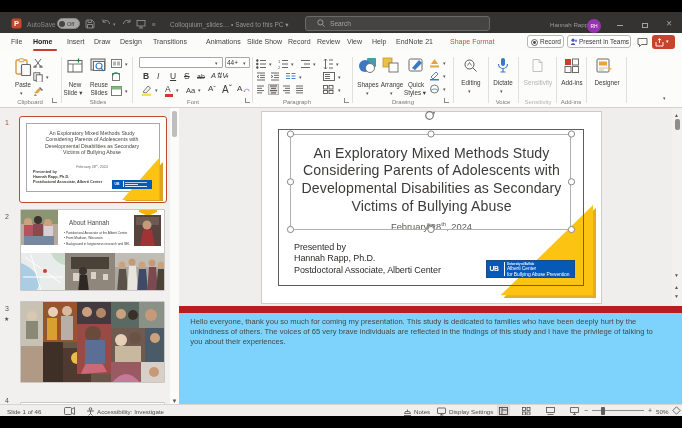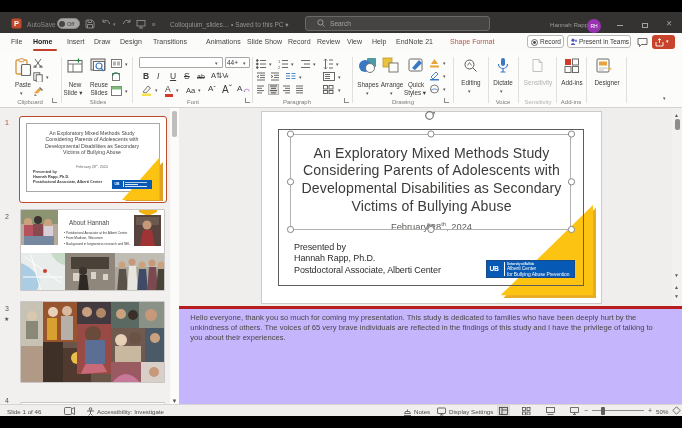--- a/index.html
+++ b/index.html
@@ -16,21 +16,21 @@
   .gdiv { position:absolute; top:4px; bottom:4px; width:1px; background:#e2e0de; }
   .glabel { position:absolute; top:45.5px; font-size:6px; color:#7c7a78; text-align:center; white-space:nowrap; }
   .btnlabel { position:absolute; font-size:6.3px; color:#3c3a38; white-space:nowrap; text-align:center; }
   .chev { position:absolute; font-size:5px; color:#5a5856; }
   .launcher { position:absolute; top:45px; width:5px; height:5px; border-left:1px solid #8a8886; border-bottom:1px solid #8a8886; }
   
   #main { position:absolute; left:0; top:108px; width:682px; height:295.5px; background:#efeeec; }
   #panel { position:absolute; left:0; top:0; width:170px; height:295.5px; background:#f1f0ee; }
   #panel-sb { position:absolute; left:170px; top:0; width:9px; height:295.5px; background:#fbfbfa; }
   #canvas-sb { position:absolute; left:672px; top:0; width:10px; height:197.5px; background:#f2f1ef; }
-  #notes { position:absolute; left:179px; top:197.5px; width:503px; height:98px; background:#c4b5fd; border-top:3px solid #b91c1c; }
+  #notes { position:absolute; left:179px; top:197.5px; width:503px; height:98px; background:#7dd3fc; border-top:7px solid #b91c1c; }
   
   #slide { position:absolute; left:260.5px; top:3px; width:341px; height:193px; background:#fff; border:1px solid #cccbc9; }
   
   #status { position:absolute; left:0; top:403.5px; width:682px; height:12px; background:#f0efed; border-top:1px solid #d7d5d3; font-size:6.2px; color:#4e4c4a; }
   #botblack { position:absolute; left:0; top:415.5px; width:682px; height:12.5px; background:#000; }
   .thumbnum { position:absolute; left:5px; font-size:7px; color:#555; }
   .thumb { position:absolute; left:20px; width:145px; background:#fff; border:1px solid #c9c8c6; border-radius:1px; overflow:hidden; }
 </style>
 </head>
 <body>
@@ -198,21 +198,21 @@
   <span class="abs" style="left:139px;top:4px;width:84px;height:11px;background:#fff;border:1px solid #aaa8a6;border-radius:1px;"></span>
   <span class="chev" style="left:215px;top:6.5px;">▾</span>
   <span class="abs" style="left:225px;top:4px;width:25px;height:11px;background:#fff;border:1px solid #aaa8a6;border-radius:1px;"></span>
   <span class="abs" style="left:227px;top:6px;font-size:6.5px;color:#333;">44+</span>
   <span class="chev" style="left:243px;top:6.5px;">▾</span>
   <span class="abs" style="left:143px;top:18px;font-size:8.5px;font-weight:bold;color:#3c3a38;">B</span>
   <span class="abs" style="left:157px;top:18px;font-size:8.5px;font-style:italic;color:#3c3a38;">I</span>
   <span class="abs" style="left:170px;top:18px;font-size:8.5px;text-decoration:underline;color:#3c3a38;">U</span>
   <span class="abs" style="left:184px;top:18px;font-size:8.5px;text-decoration:line-through;color:#3c3a38;">S</span>
   <span class="abs" style="left:197px;top:20px;font-size:7px;text-decoration:line-through;color:#3c3a38;">ab</span>
-  <span class="abs" style="left:211px;top:18px;font-size:7.5px;color:#3c3a38;">A⇅V</span>
+  <span class="abs" style="left:211px;top:18px;font-size:7.5px;color:#3c3a38;font-style:italic;">A⇅V</span>
   <span class="chev" style="left:226px;top:20px;">▾</span>
   <svg class="abs" style="left:141px;top:31px" width="12" height="12" viewBox="0 0 12 12">
       <path d="M2 8 L7 2 L9.5 4 L5 9 Z" fill="#f7f6f5" stroke="#6d6b69" stroke-width="0.9"></path>
       <rect x="1" y="9.5" width="9" height="2.5" fill="#f7e14a"></rect>
     </svg>
   <span class="chev" style="left:155px;top:34px;">▾</span>
   <span class="abs" style="left:165px;top:31px;font-size:8.5px;color:#3c3a38;">A</span>
   <span class="abs" style="left:164.5px;top:41px;width:8px;height:2.5px;background:#d03b2b;"></span>
   <span class="chev" style="left:176px;top:34px;">▾</span>
   <span class="abs" style="left:186px;top:33px;font-size:7.5px;color:#3c3a38;">Aa</span>

